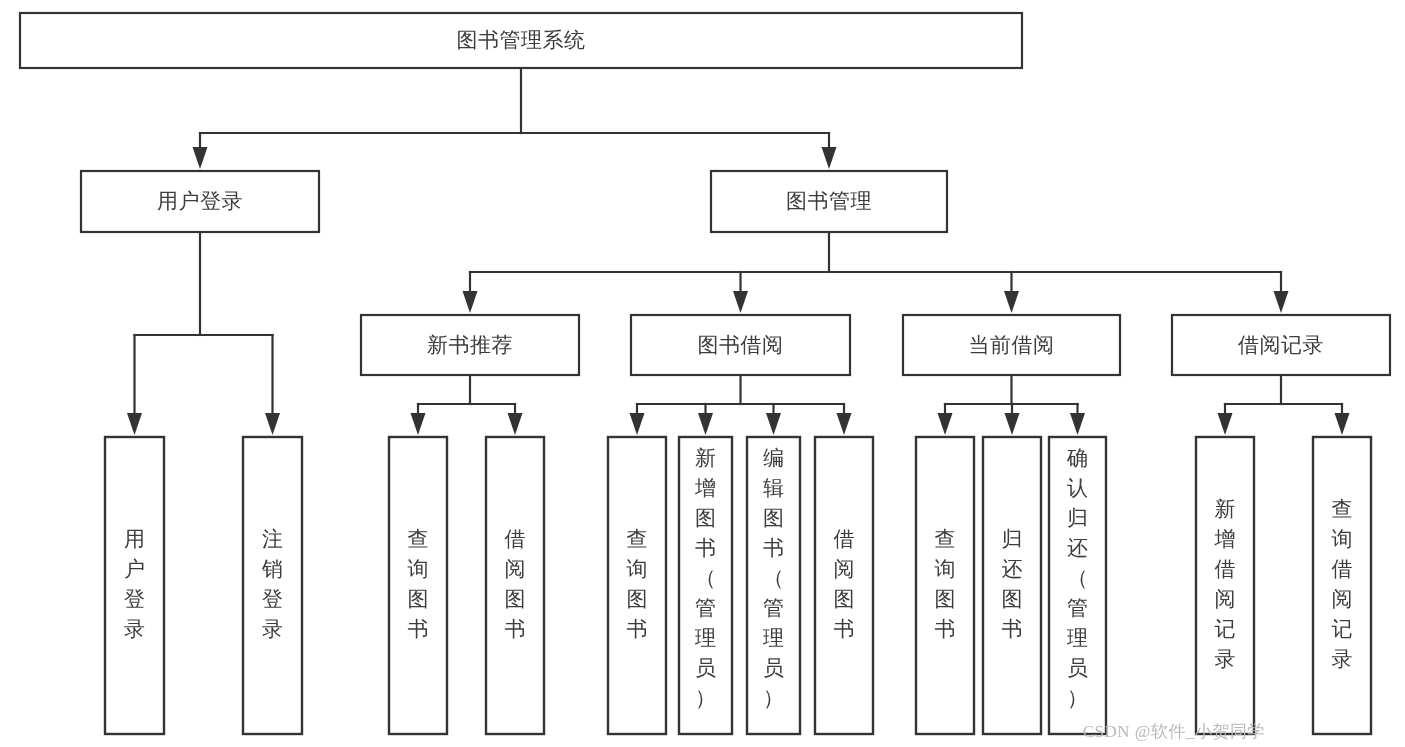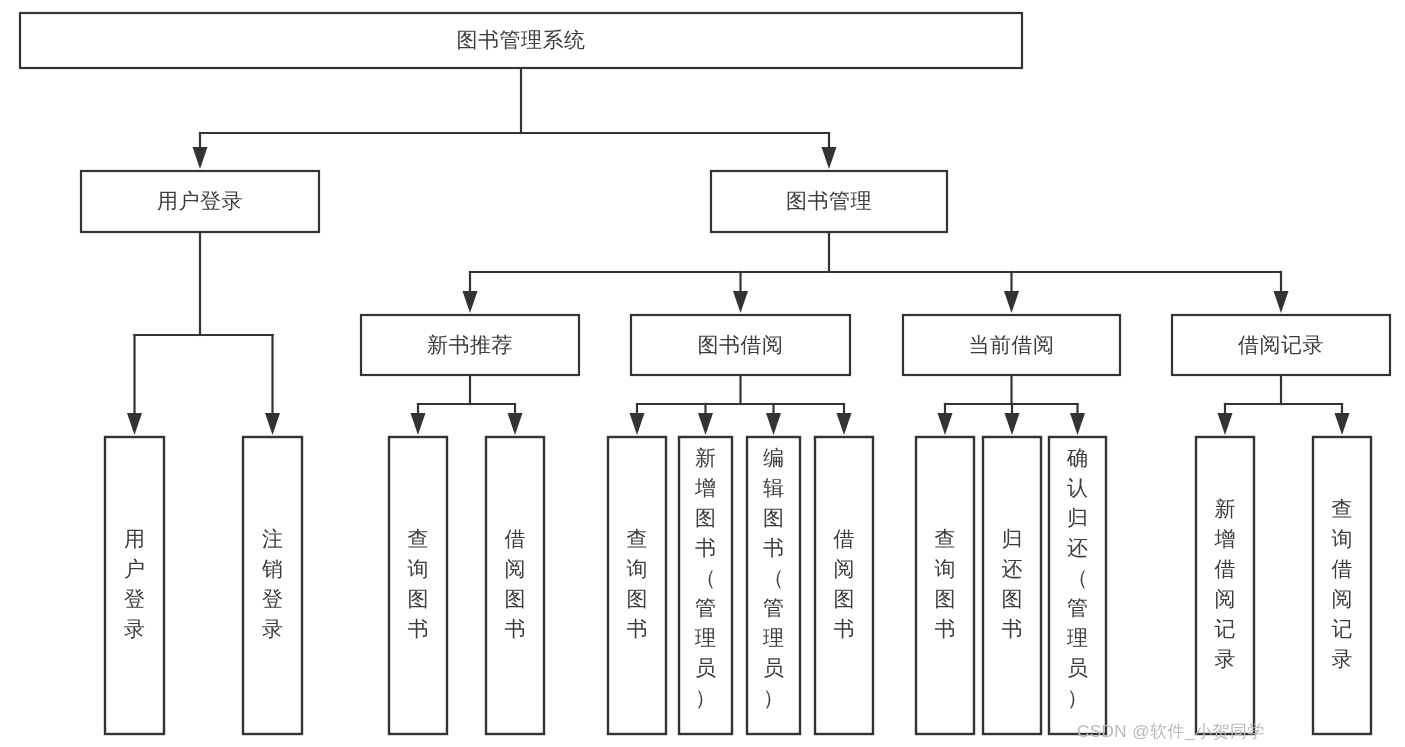--- a/index.html
+++ b/index.html
@@ -57,21 +57,21 @@
   .arrow-head {
     fill: #333333;
     stroke: none;
   }
   .watermark {
     position: absolute;
     right: 8px;
     bottom: 4px;
     color: #b9b9b9;
     font-size: 17px;
-    font-family: Liberation Sans, sans-serif;
+    font-family: Liberation Serif, serif;
     white-space: nowrap;
     user-select: none;
     letter-spacing: 0.5px;
   }
 </style>
 </head>
 <body>
 
 <div id="diagram-root">
   <svg class="diagram-canvas" viewBox="0 0 1405 747" xmlns="http://www.w3.org/2000/svg">

